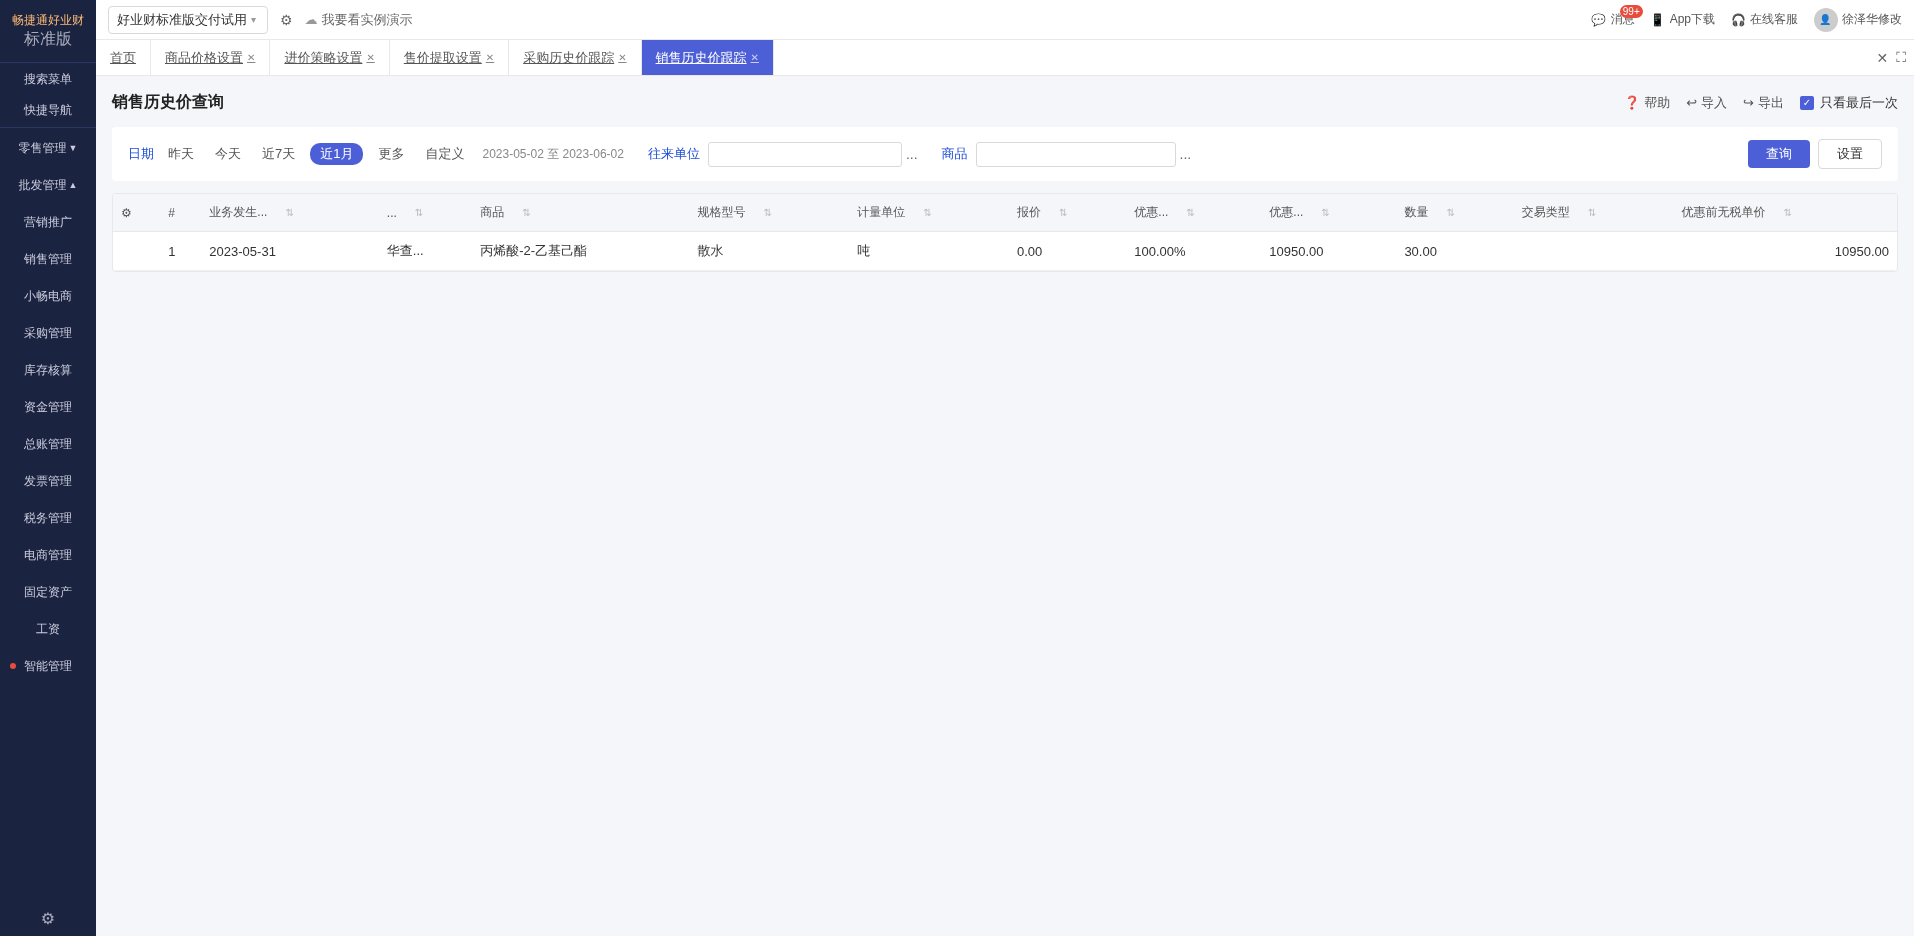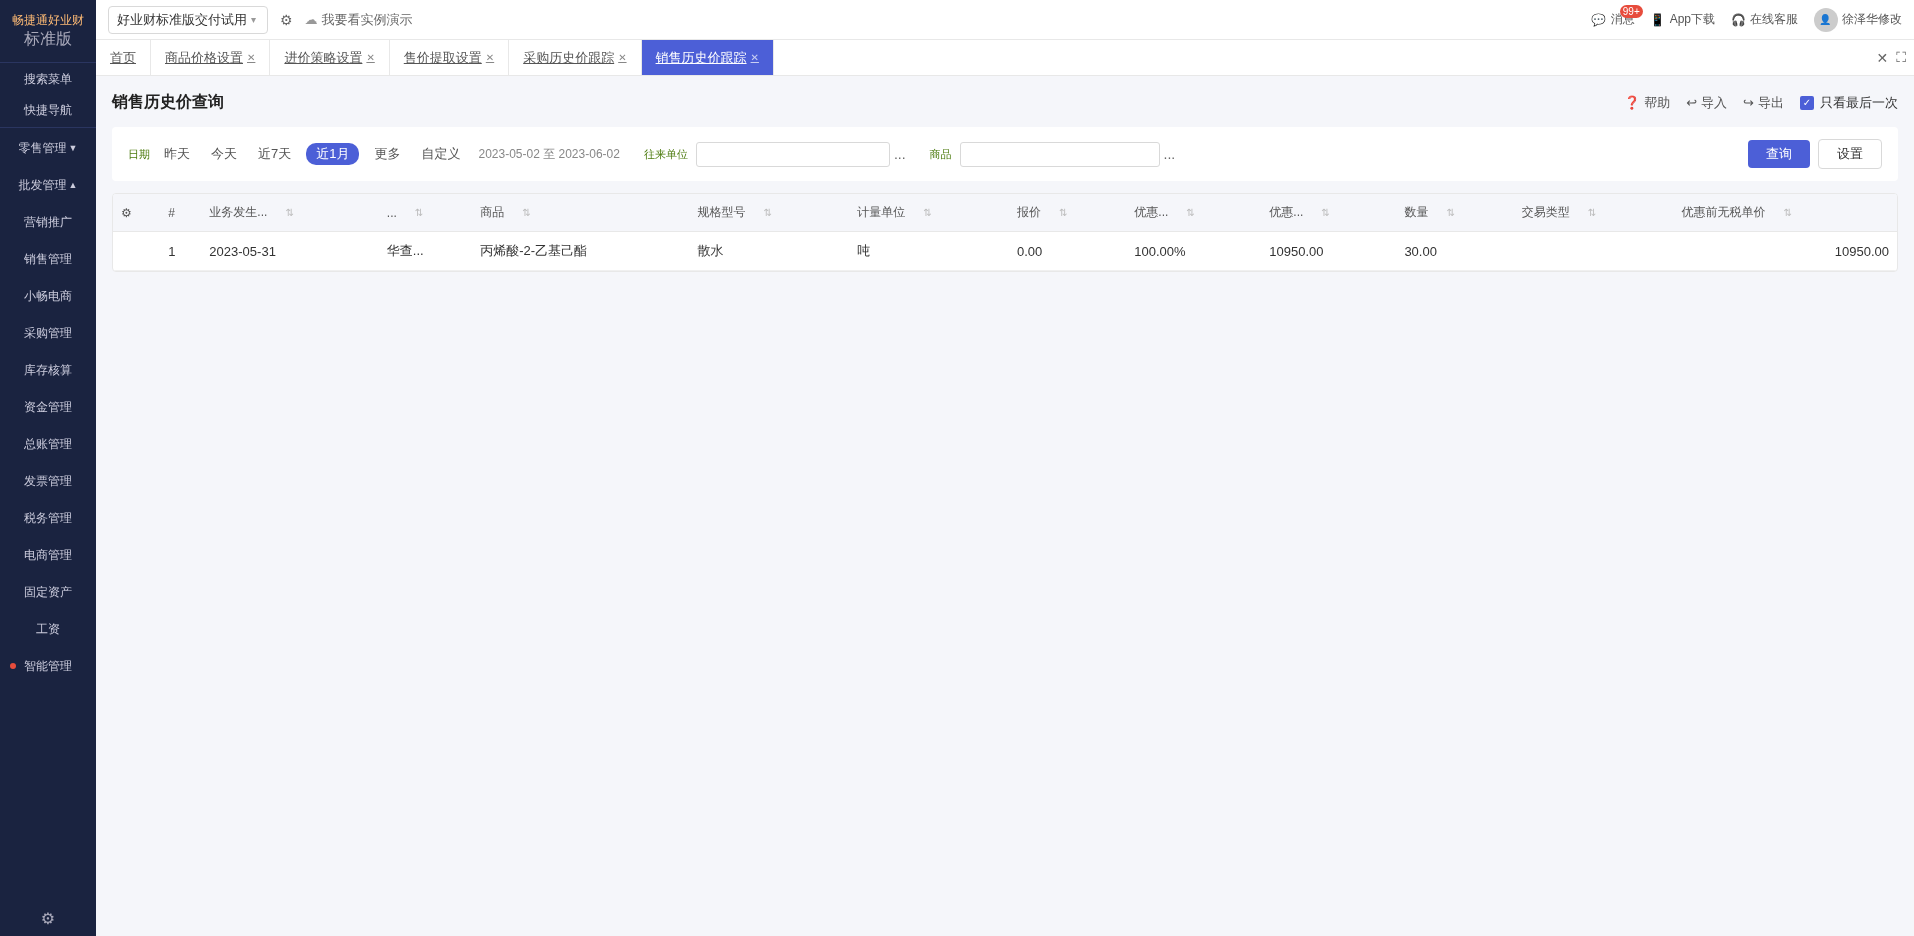--- a/index.html
+++ b/index.html
@@ -55,21 +55,21 @@
     .page-actions { display: flex; align-items: center; gap: 16px; }
     .page-action-item { display: flex; align-items: center; gap: 4px; color: #555; font-size: 13px; cursor: pointer; }
     .only-last-checkbox { display: flex; align-items: center; gap: 6px; font-size: 13px; color: #333; }
     .checkbox-box { width: 14px; height: 14px; border: 2px solid #4c5fd7; border-radius: 2px; background: #4c5fd7; display: flex; align-items: center; justify-content: center; }
     .checkbox-check { color: #fff; font-size: 10px; }
 
     
     .filter-bar { background: #fff; padding: 12px 16px; border-radius: 4px; margin-bottom: 12px; }
     .filter-row { display: flex; align-items: center; gap: 24px; flex-wrap: wrap; }
     .filter-group { display: flex; align-items: center; gap: 8px; }
-    .filter-label { color: #4d7c0f; font-size: 11px; }
+    .filter-label { color: #1d4ed8; font-size: 13px; }
     .date-options { display: flex; align-items: center; gap: 9px; }
     .date-opt { font-size: 13px; color: #555; cursor: pointer; padding: 2px 6px; border-radius: 3px; }
     .date-opt.active { background: #4c5fd7; color: #fff; border-radius: 10px; padding: 2px 10px; }
     .date-range { font-size: 12px; color: #888; margin-left: 4px; }
     .filter-input-group { display: flex; align-items: center; gap: 4px; }
     .filter-input { border: 1px solid #d9d9d9; border-radius: 3px; padding: 4px 8px; font-size: 13px; min-width: 120px; }
     .filter-dots { color: #666; cursor: pointer; font-size: 14px; }
     .filter-actions { margin-left: auto; display: flex; align-items: center; gap: 8px; }
     .btn-primary { background: #4c5fd7; color: #fff; border: none; border-radius: 4px; padding: 5px 18px; font-size: 13px; cursor: pointer; }
     .btn-default { background: #fff; color: #333; border: 1px solid #d9d9d9; border-radius: 4px; padding: 5px 18px; font-size: 13px; cursor: pointer; }

